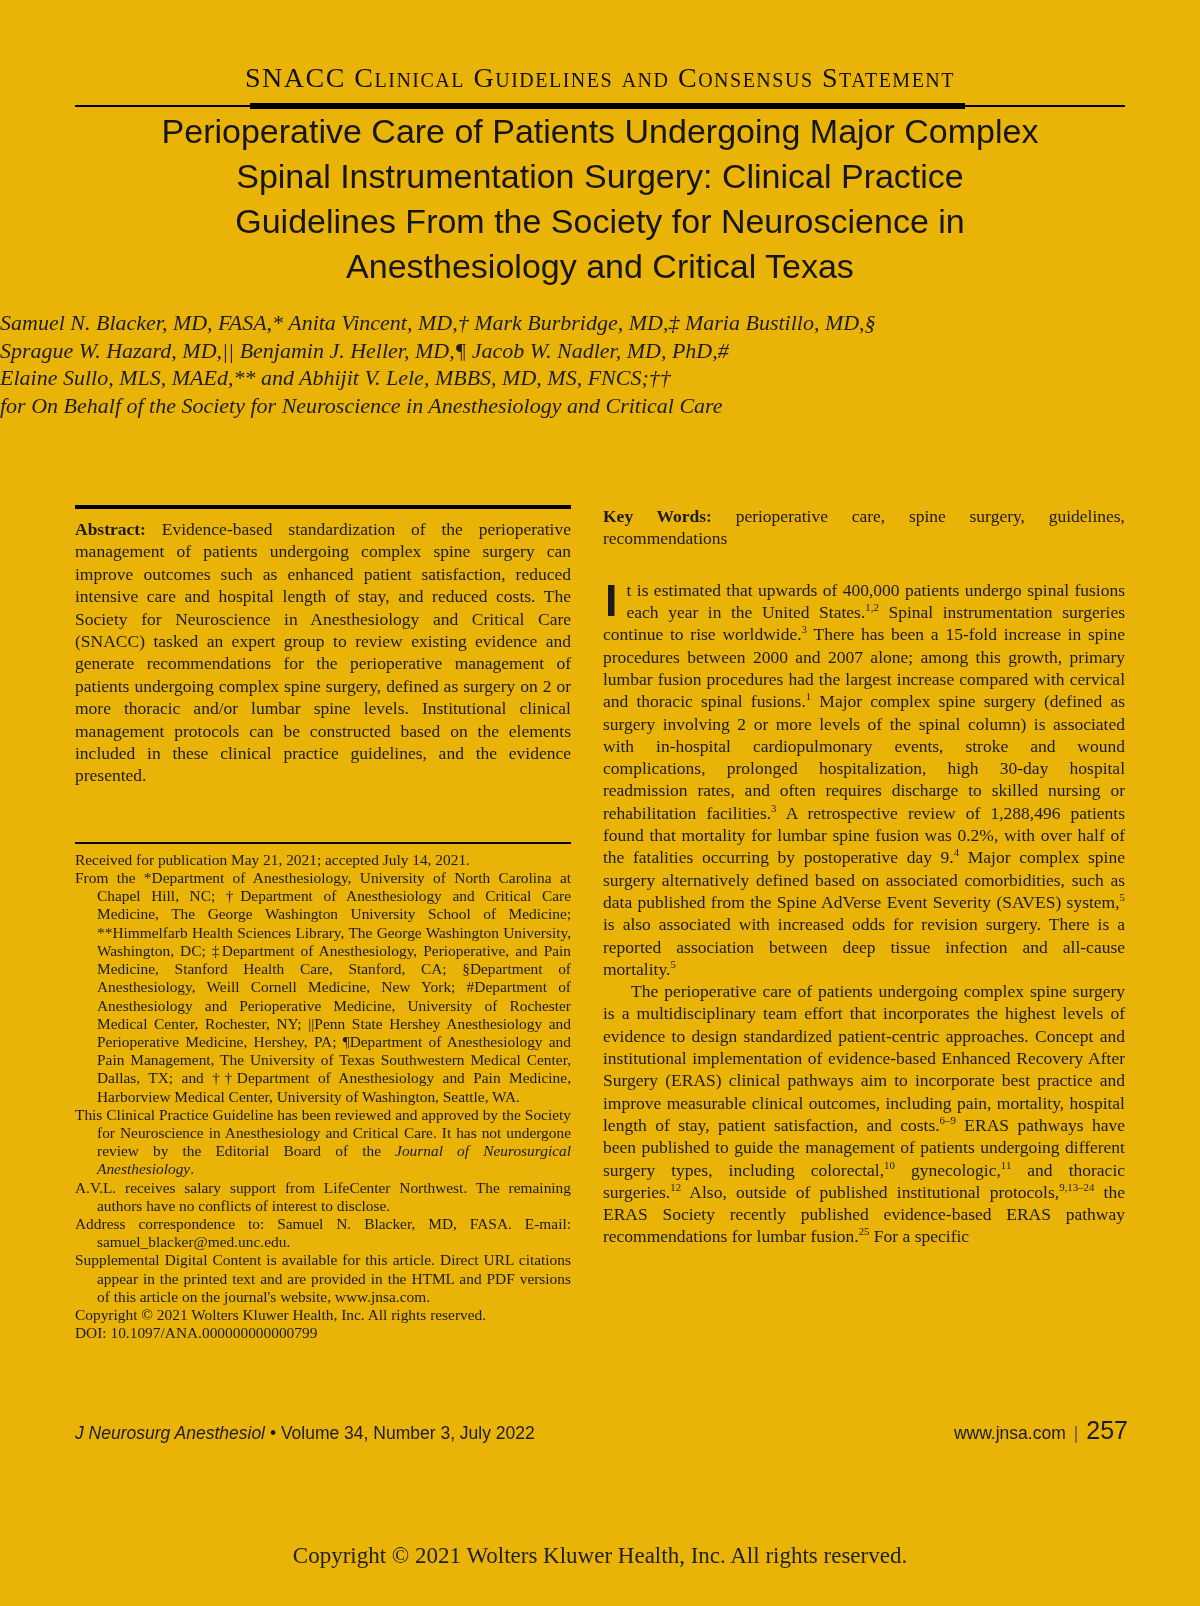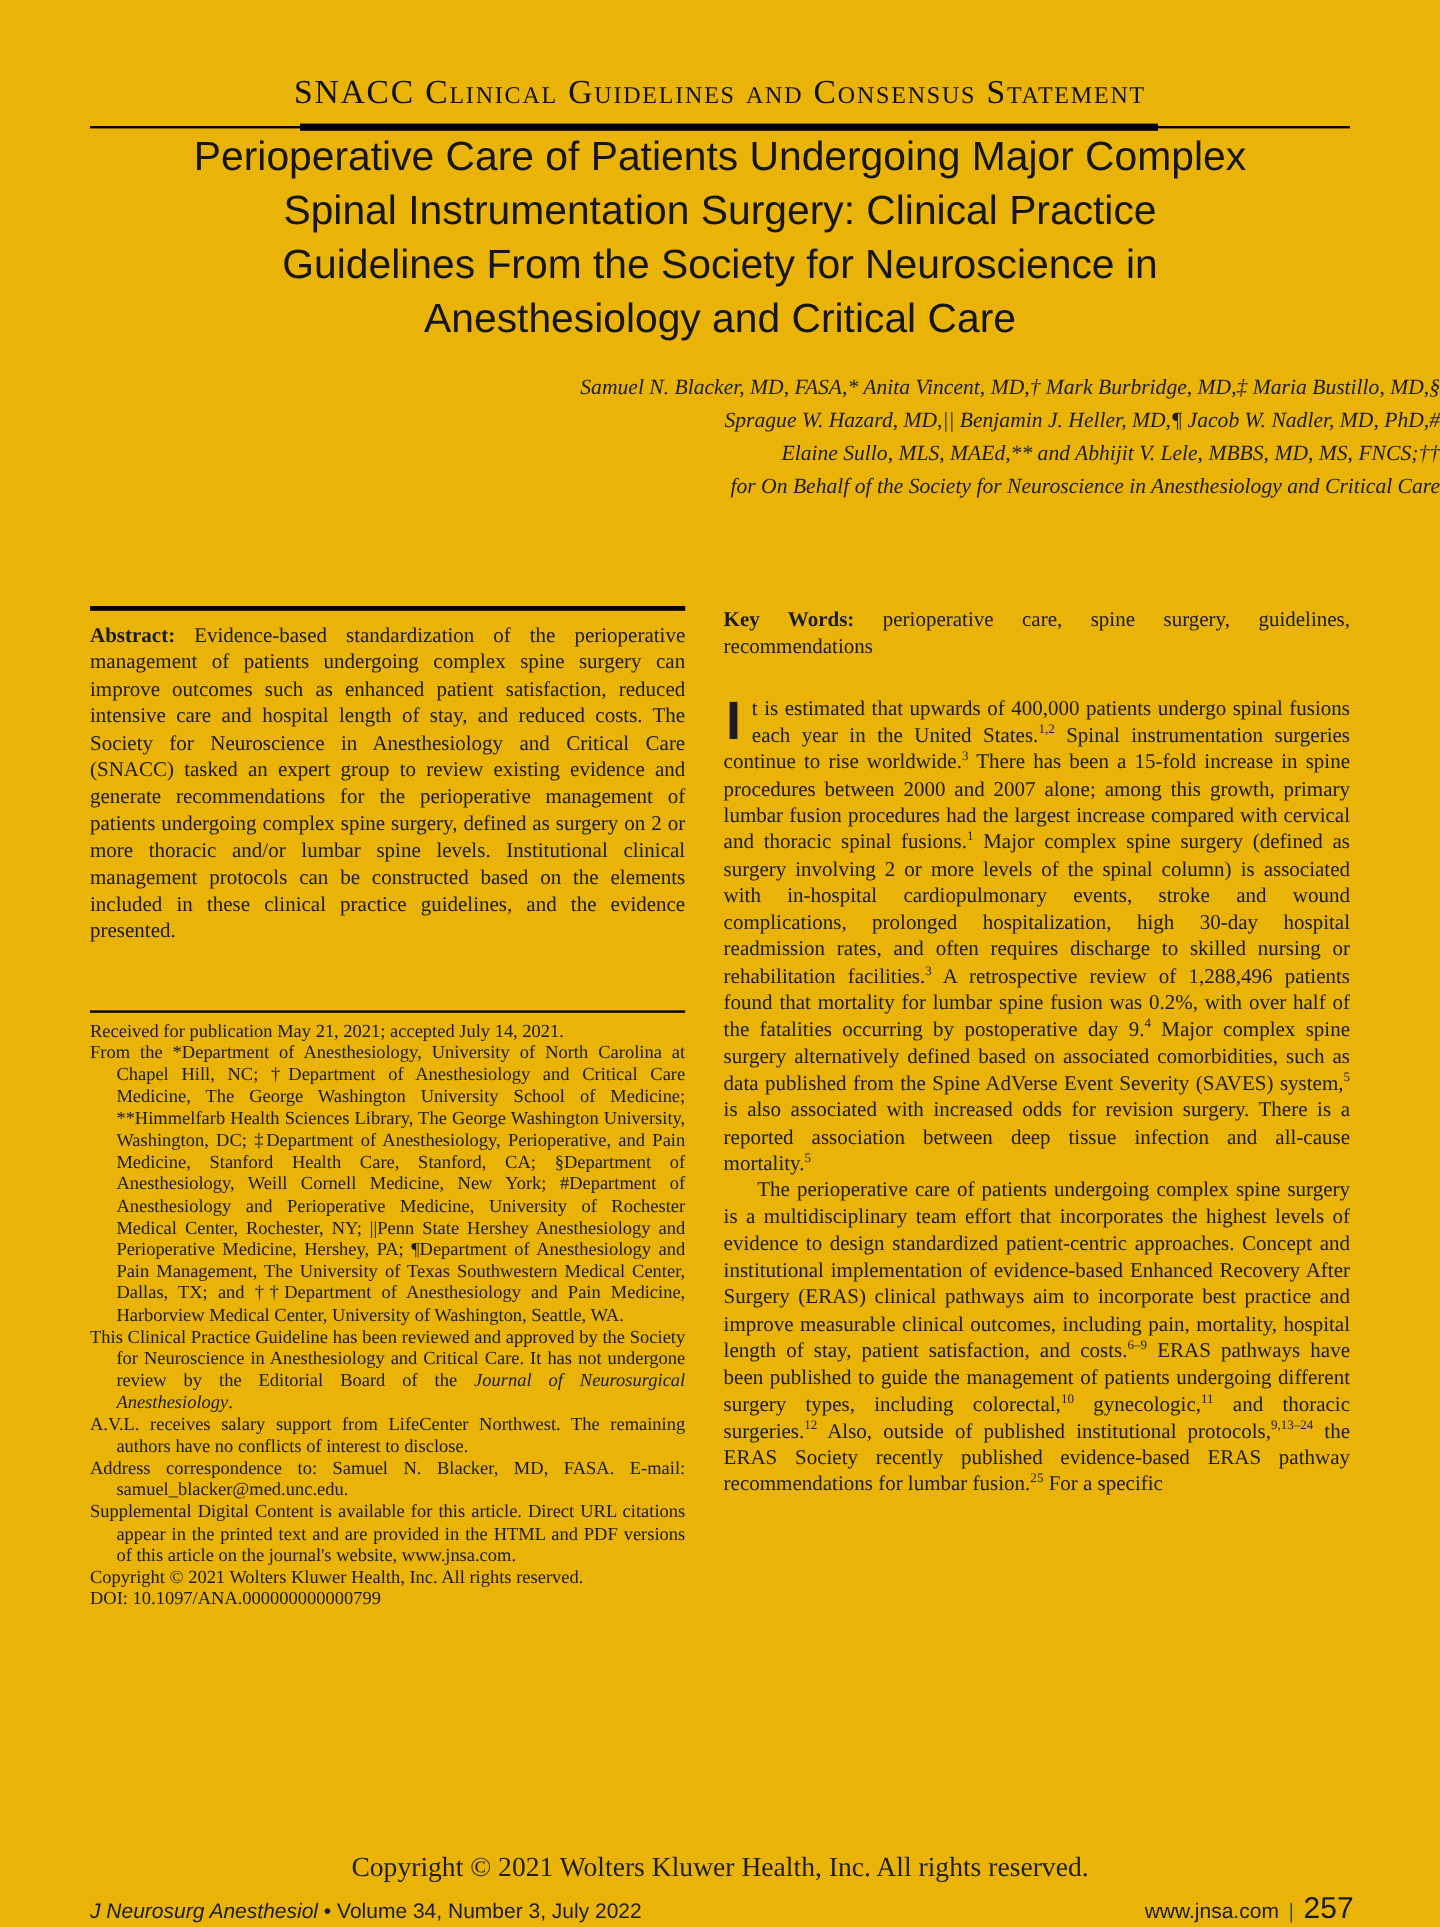--- a/index.html
+++ b/index.html
@@ -26,23 +26,23 @@
   
   .title{
     text-align:center;
     font-family:"Liberation Sans", sans-serif;
     font-size:34px;
     line-height:45px;
     color:#161616;
   }
   .byline{
     margin-top:20px;
-    text-align:right;
+    text-align:left;
     font-style:italic;
-    font-size:18px;
+    font-size:22px;
     line-height:27.5px;
     color:#1d1d1d;
   }
   
   .columns{
     margin:86px 75px 0;
     display:flex;
     gap:32px;
   }
   .col-left{width:496px;flex:0 0 496px;}
@@ -84,21 +84,21 @@
     font-family:"Liberation Sans", sans-serif;
     font-weight:bold;
     font-size:45px;
     line-height:40px;
     padding:2px 9px 0 2px;
   }
   sup{font-size:0.62em;line-height:0;vertical-align:super;}
   
   .footer{
     position:absolute;
-    left:75px;right:72px;top:1576px;
+    left:75px;right:72px;top:1416px;
     display:flex;
     justify-content:space-between;
     align-items:baseline;
     font-family:"Liberation Sans", sans-serif;
     font-size:17.5px;
     color:#1c1c1c;
   }
   .footer .journal{font-style:italic;}
   .footer-right{display:flex;align-items:baseline;gap:8px;}
   .footer-right .page-num{font-size:25px;}
@@ -121,21 +121,21 @@
     <div class="header-rule">
       <div class="thin"></div>
       <div class="thick"></div>
     </div>
   </div>
 
   <div class="title">
     <div>Perioperative Care of Patients Undergoing Major Complex</div>
     <div>Spinal Instrumentation Surgery: Clinical Practice</div>
     <div>Guidelines From the Society for Neuroscience in</div>
-    <div>Anesthesiology and Critical Care</div>
+    <div>Anesthesiology and Critical Texas</div>
   </div>
 
   <div class="byline">
     <div>Samuel N. Blacker, MD, FASA,* Anita Vincent, MD,† Mark Burbridge, MD,‡ Maria Bustillo, MD,§</div>
     <div>Sprague W. Hazard, MD,|| Benjamin J. Heller, MD,¶ Jacob W. Nadler, MD, PhD,#</div>
     <div>Elaine Sullo, MLS, MAEd,** and Abhijit V. Lele, MBBS, MD, MS, FNCS;††</div>
     <div>for On Behalf of the Society for Neuroscience in Anesthesiology and Critical Care</div>
   </div>
 
   <div class="columns">

